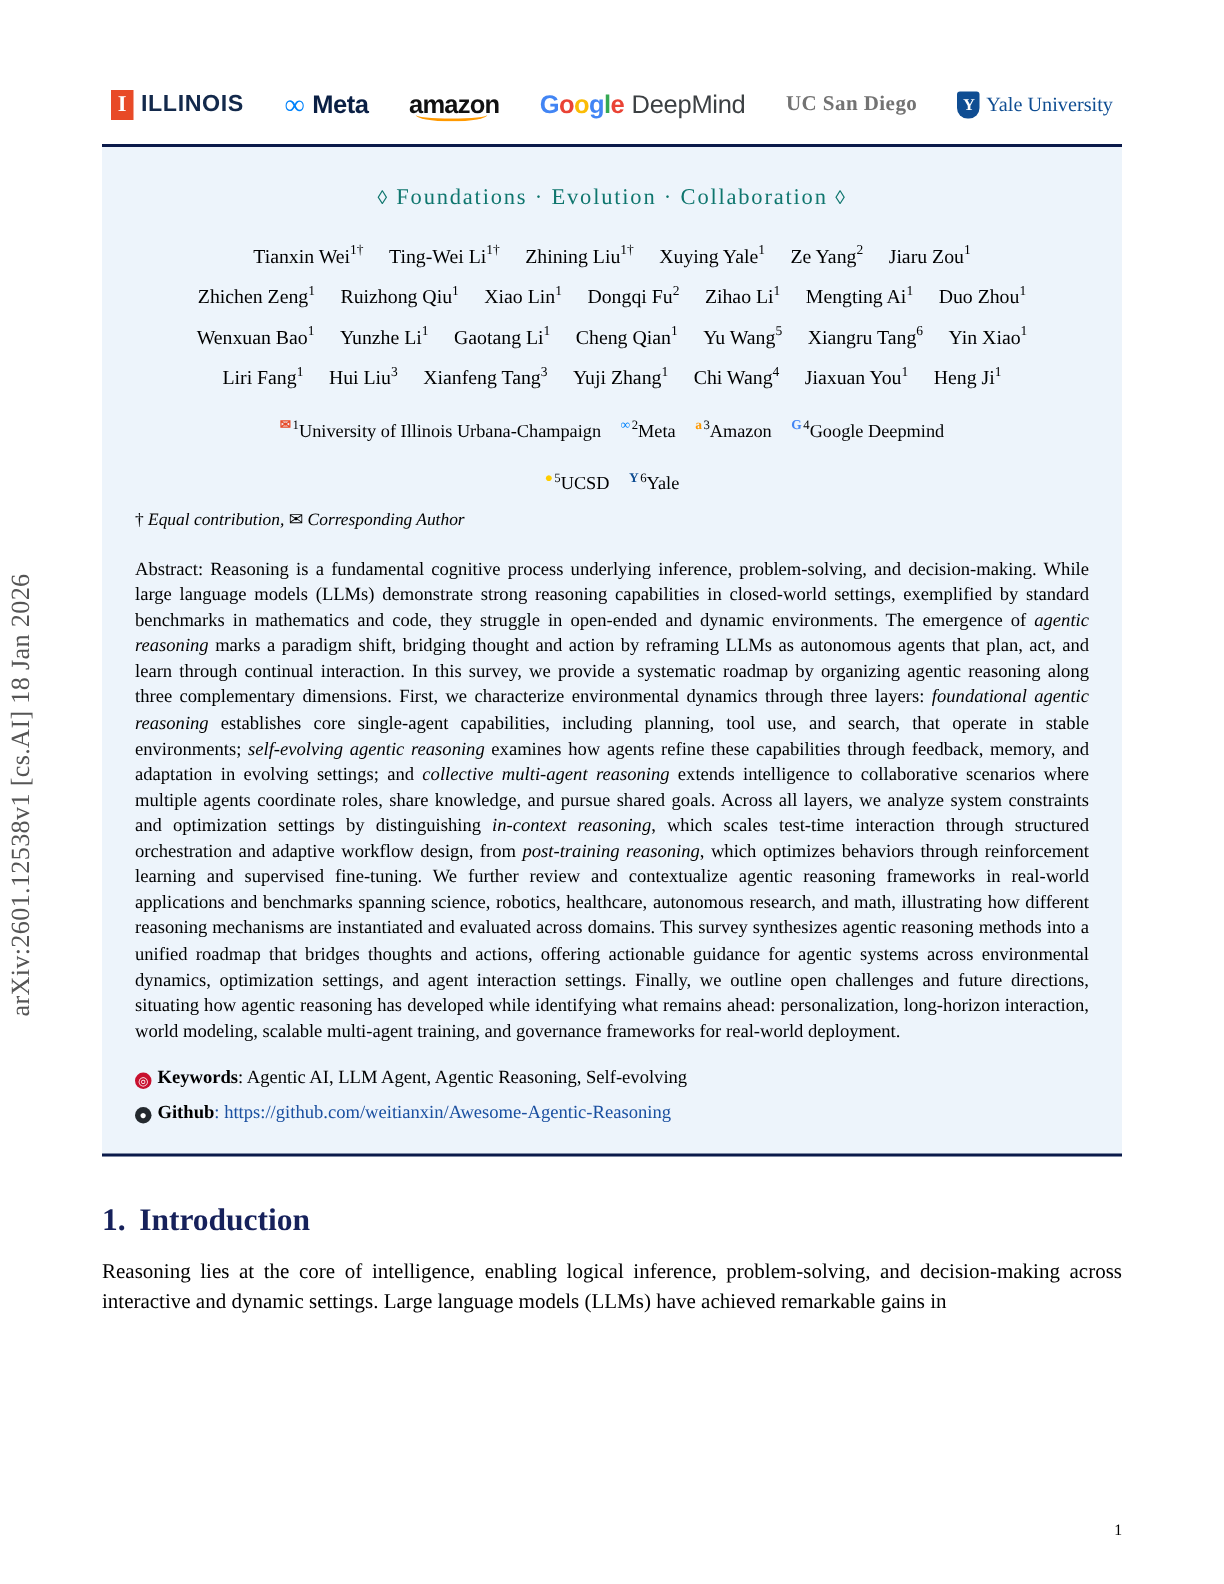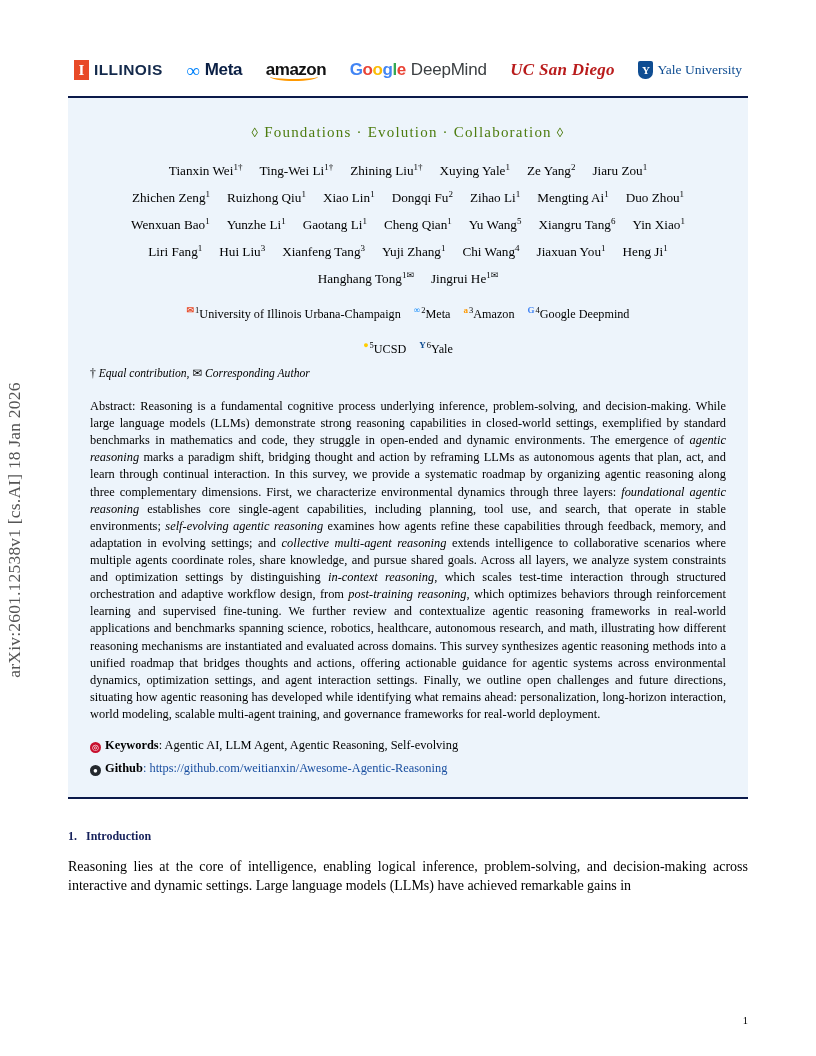--- a/index.html
+++ b/index.html
@@ -47,21 +47,21 @@
   .logo-meta .txt{font-family:"Liberation Sans",sans-serif;font-weight:bold;font-size:17px;color:#0a1f44;letter-spacing:-0.3px;}
   .logo-amazon{position:relative;}
   .logo-amazon .txt{font-family:"Liberation Sans",sans-serif;font-weight:bold;font-size:17px;color:#111;letter-spacing:-0.5px;}
   .logo-amazon .smile{
     position:absolute;left:4px;bottom:-1px;width:48px;height:7px;
     border-bottom:2.4px solid #FF9900;border-radius:0 0 50% 50%;
   }
   .logo-google .g{font-family:"Liberation Sans",sans-serif;font-size:17px;letter-spacing:-0.4px;}
   .logo-google .g b{font-weight:bold;}
   .logo-google .dm{font-family:"Liberation Sans",sans-serif;font-size:17px;color:#3c4043;letter-spacing:-0.2px;}
-  .logo-ucsd .txt{font-family:"Liberation Serif",serif;font-weight:bold;font-size:17px;color:#b91c1c;letter-spacing:0.3px;font-style:italic;}
+  .logo-ucsd .txt{font-family:"Liberation Serif",serif;font-weight:bold;font-size:14px;color:#737373;letter-spacing:0.3px;}
   .logo-yale{display:flex;align-items:center;gap:4px;}
   .logo-yale .shield{
     width:15px;height:18px;background:#0F4D92;color:#fff;
     font-family:"Liberation Serif",serif;font-size:11px;font-weight:bold;
     display:flex;align-items:center;justify-content:center;
     border-radius:2px 2px 7px 7px;
   }
   .logo-yale .txt{font-family:"Liberation Serif",serif;font-size:13.5px;color:#0F4D92;}
 
   
@@ -79,21 +79,21 @@
     font-weight:bold;
     font-size:24.5px;
     color:#16215B;
     margin:10px 0 4px 0;
     letter-spacing:0.1px;
   }
   .subtitle{
     text-align:center;
     font-family:"Liberation Serif", serif;
     font-size:15px;
-    color:#4d7c0f;
+    color:#0f766e;
     letter-spacing:1.2px;
     margin:12px 0 16px 0;
   }
   .subtitle .dia{font-size:13px;}
   .authors-line{
     text-align:center;
     font-size:13.2px;
     line-height:2.05;
     color:#000;
   }
@@ -145,21 +145,21 @@
     text-align:center;margin-right:4px;vertical-align:-1px;
   }
   .meta-row b{font-weight:bold;}
   .meta-row .link{color:#1a4fa0;}
 
   
   .sec{
     margin-top:30px;
     font-family:"Liberation Serif", serif;
     font-weight:bold;
-    font-size:12px;
+    font-size:21px;
     color:#16215B;
   }
   .sec .num{margin-right:9px;}
   .body-p{
     margin-top:13px;
     font-size:14px;
     line-height:1.42;
     text-align:justify;
   }
   .pageno{
@@ -206,21 +206,20 @@
     <div class="subtitle">
       <span class="dia">◊</span>
       <span>Foundations · Evolution · Collaboration</span>
       <span class="dia">◊</span>
     </div>
     <div id="authors">
         <div class="authors-line"><span>Tianxin Wei</span><sup>1†</sup><span class="gap"></span><span>Ting-Wei Li</span><sup>1†</sup><span class="gap"></span><span>Zhining Liu</span><sup>1†</sup><span class="gap"></span><span>Xuying Yale</span><sup>1</sup><span class="gap"></span><span>Ze Yang</span><sup>2</sup><span class="gap"></span><span>Jiaru Zou</span><sup>1</sup></div>
         <div class="authors-line"><span>Zhichen Zeng</span><sup>1</sup><span class="gap"></span><span>Ruizhong Qiu</span><sup>1</sup><span class="gap"></span><span>Xiao Lin</span><sup>1</sup><span class="gap"></span><span>Dongqi Fu</span><sup>2</sup><span class="gap"></span><span>Zihao Li</span><sup>1</sup><span class="gap"></span><span>Mengting Ai</span><sup>1</sup><span class="gap"></span><span>Duo Zhou</span><sup>1</sup></div>
         <div class="authors-line"><span>Wenxuan Bao</span><sup>1</sup><span class="gap"></span><span>Yunzhe Li</span><sup>1</sup><span class="gap"></span><span>Gaotang Li</span><sup>1</sup><span class="gap"></span><span>Cheng Qian</span><sup>1</sup><span class="gap"></span><span>Yu Wang</span><sup>5</sup><span class="gap"></span><span>Xiangru Tang</span><sup>6</sup><span class="gap"></span><span>Yin Xiao</span><sup>1</sup></div>
         <div class="authors-line"><span>Liri Fang</span><sup>1</sup><span class="gap"></span><span>Hui Liu</span><sup>3</sup><span class="gap"></span><span>Xianfeng Tang</span><sup>3</sup><span class="gap"></span><span>Yuji Zhang</span><sup>1</sup><span class="gap"></span><span>Chi Wang</span><sup>4</sup><span class="gap"></span><span>Jiaxuan You</span><sup>1</sup><span class="gap"></span><span>Heng Ji</span><sup>1</sup></div>
-        <div class="authors-line"><span>Hanghang Tong</span><sup>1✉</sup><span class="gap"></span><span>Jingrui He</span><sup>1✉</sup></div>
       </div>
     <div id="affils">
         <div class="affil"><span class="ic ic-illinois">✉</span><sup>1</sup><span>University of Illinois Urbana-Champaign</span><span class="gap"></span><span class="ic ic-meta">∞</span><sup>2</sup><span>Meta</span><span class="gap"></span><span class="ic ic-amazon">a</span><sup>3</sup><span>Amazon</span><span class="gap"></span><span class="ic ic-google">G</span><sup>4</sup><span>Google Deepmind</span></div>
         <div class="affil"><span class="ic ic-ucsd">●</span><sup>5</sup><span>UCSD</span><span class="gap"></span><span class="ic ic-yale">Y</span><sup>6</sup><span>Yale</span></div>
       </div>
     <div class="footnote">
       <span class="dag">†</span>
       <span>Equal contribution,</span>
       <span class="dag">✉</span>
       <span>Corresponding Author</span>

